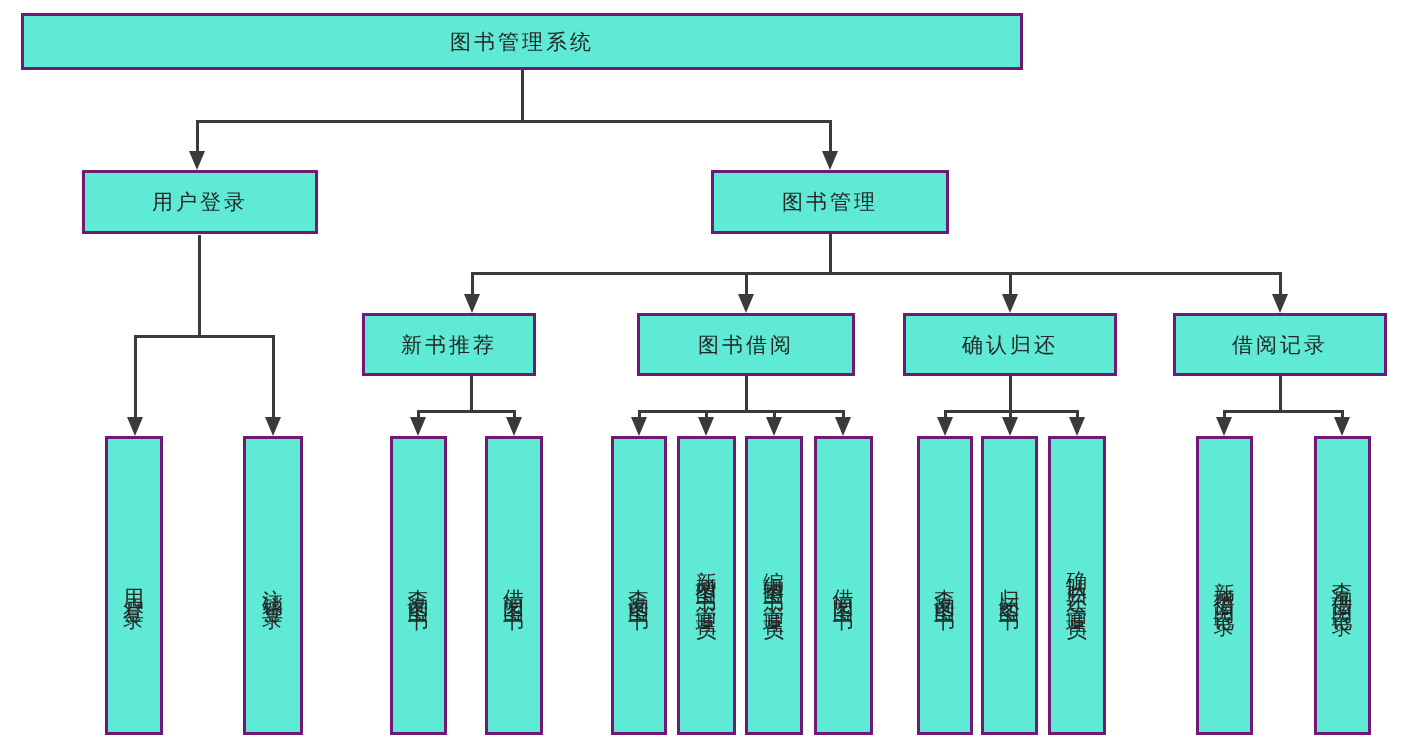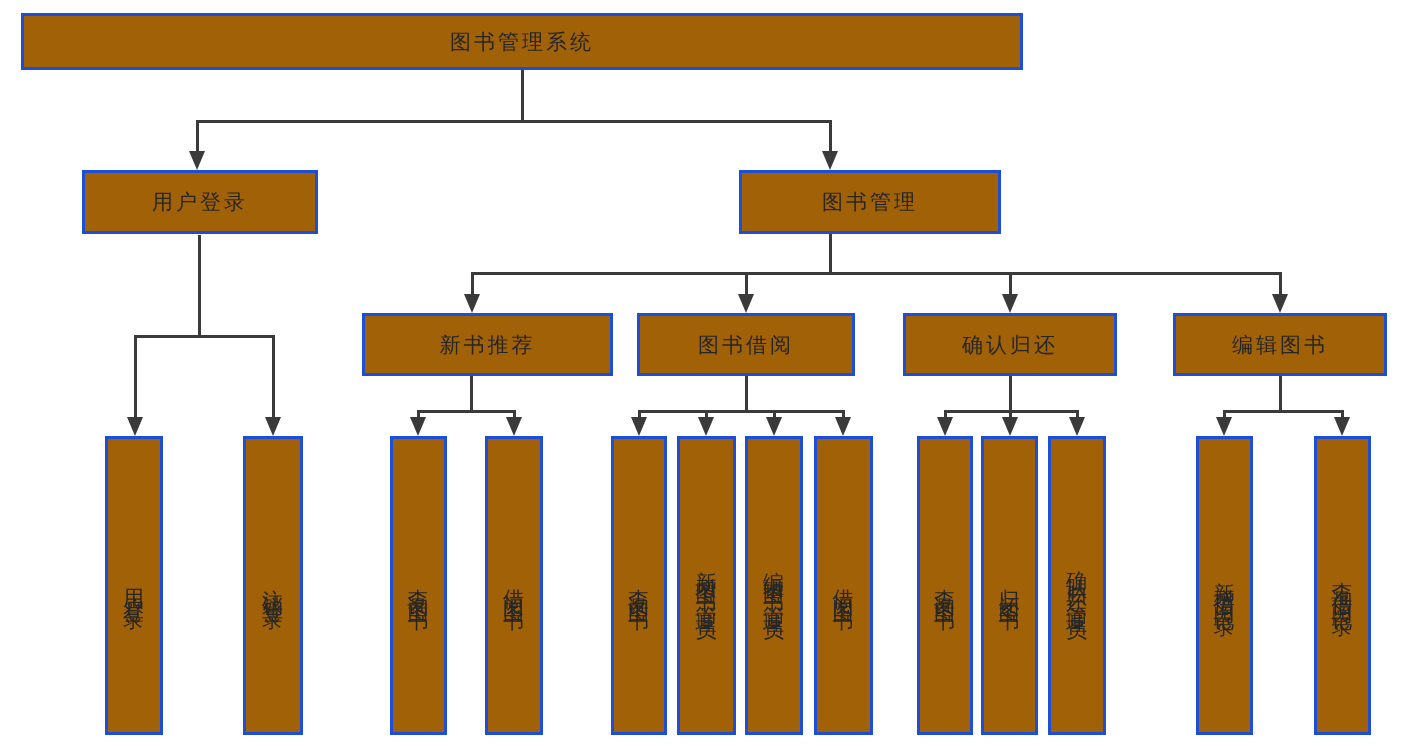--- a/index.html
+++ b/index.html
@@ -1,21 +1,21 @@
 <!DOCTYPE html>
 <html><head>
 <meta charset="utf-8">
 <style>
   html,body{margin:0;padding:0;background:#fff;}
   #canvas{
     position:relative;width:1405px;height:747px;background:#ffffff;overflow:hidden;
     font-family:"Liberation Sans","DejaVu Sans",sans-serif;
   }
   .node{
-    position:absolute;box-sizing:border-box;border:3px solid #1d4ed8;background:#a16207;
+    position:absolute;box-sizing:border-box;border:3px solid #701a75;background:#5eead4;
     display:flex;align-items:center;justify-content:center;color:#262626;
   }
   .hnode{font-size:21px;letter-spacing:3px;}
   .vnode .vlabel{
     writing-mode:vertical-rl;text-orientation:mixed;
     font-size:21px;letter-spacing:7px;line-height:1;
   }
   .vline{position:absolute;width:3px;background:#3a3a3a;}
   .hline{position:absolute;height:3px;background:#3a3a3a;}
   .arrow{
@@ -89,35 +89,35 @@
       <div class="arrow" style="left: 1334px; top: 417px;"></div>
     </div>
 
   <div class="node hnode" style="left:21px;top:13px;width:1002px;height:57px;">
     <span>图书管理系统</span>
   </div>
 
   <div class="node hnode" style="left:82px;top:170px;width:236px;height:64px;">
     <span>用户登录</span>
   </div>
-  <div class="node hnode" style="left:711px;top:170px;width:262px;height:64px;margin-left:28px;">
+  <div class="node hnode" style="left:711px;top:170px;width:238px;height:64px;">
     <span>图书管理</span>
   </div>
 
-  <div class="node hnode" style="left:362px;top:313px;width:251px;height:63px;">
+  <div class="node hnode" style="left:362px;top:313px;width:174px;height:63px;">
     <span>新书推荐</span>
   </div>
   <div class="node hnode" style="left:637px;top:313px;width:218px;height:63px;">
     <span>图书借阅</span>
   </div>
   <div class="node hnode" style="left:903px;top:313px;width:214px;height:63px;">
     <span>确认归还</span>
   </div>
   <div class="node hnode" style="left:1173px;top:313px;width:214px;height:63px;">
-    <span>编辑图书</span>
+    <span>借阅记录</span>
   </div>
 
   <div class="node vnode" style="left:105px;top:436px;width:58px;height:299px;">
     <span class="vlabel">用户登录</span>
   </div>
   <div class="node vnode" style="left:243px;top:436px;width:60px;height:299px;">
     <span class="vlabel">注销登录</span>
   </div>
 
   <div class="node vnode" style="left:390px;top:436px;width:57px;height:299px;">

